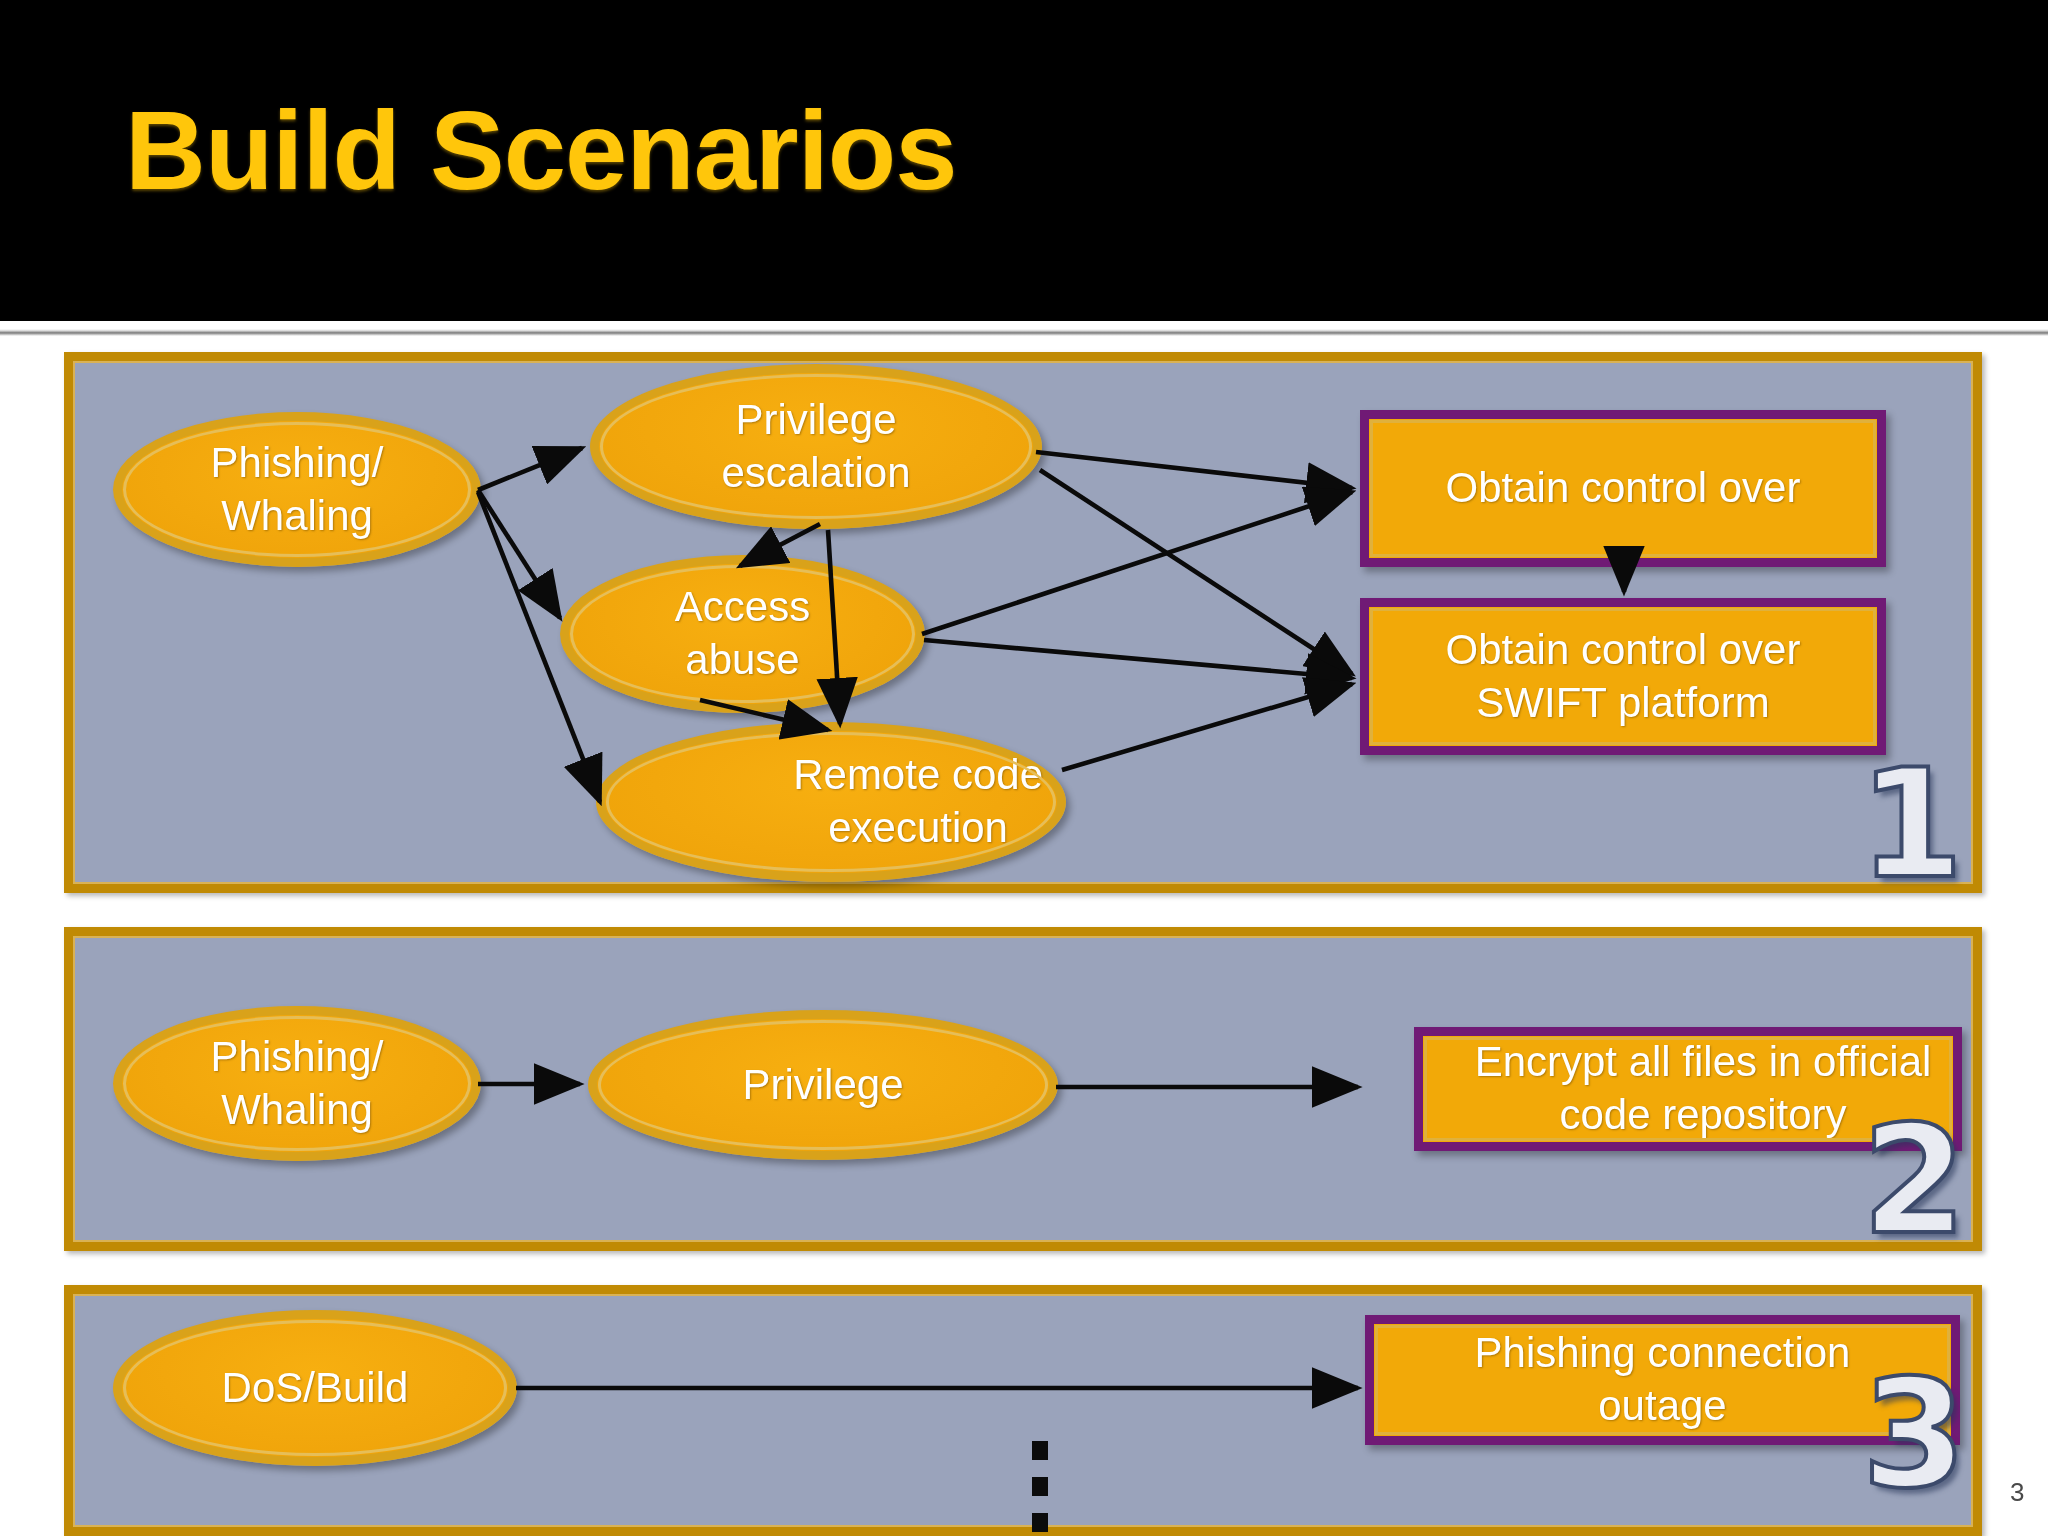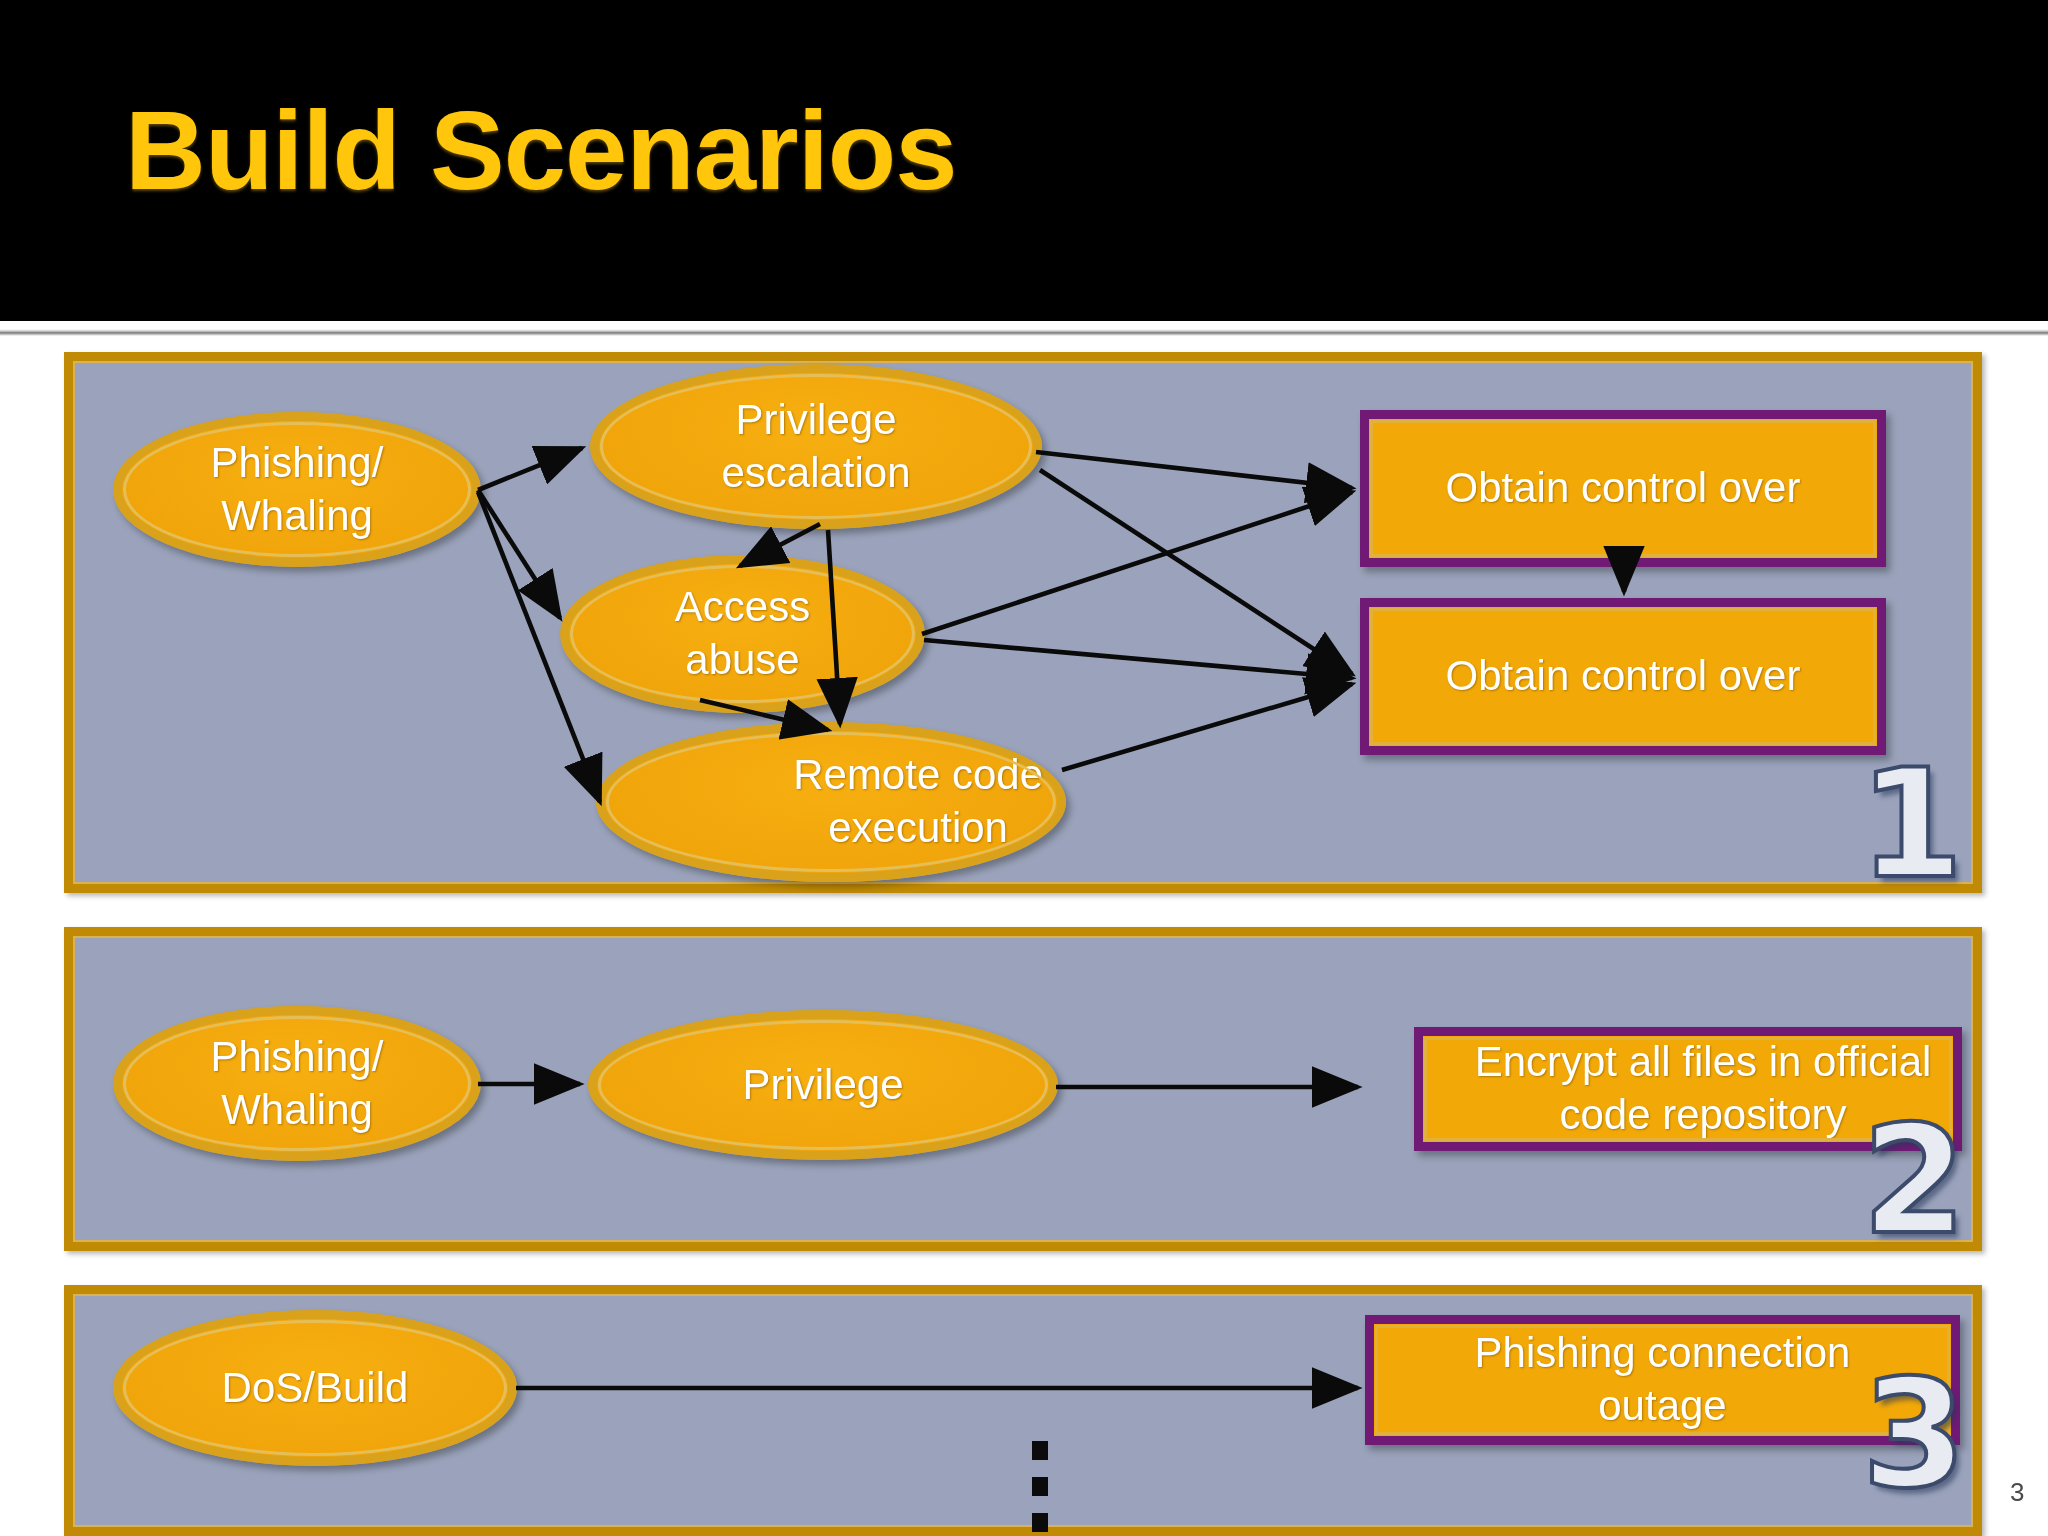--- a/index.html
+++ b/index.html
@@ -186,21 +186,21 @@
 <div class="node ellipse" id="n-access">
   <span><span>Access</span><br><span>abuse</span></span>
 </div>
 <div class="node ellipse" id="n-rce">
   <span><span>Remote code</span><br><span>execution</span></span>
 </div>
 <div class="node rect" id="n-windows">
   <span><span>Obtain control over</span><br></span>
 </div>
 <div class="node rect" id="n-swift">
-  <span><span>Obtain control over</span><br></span>
+  <span><span>Obtain control over</span><br><span>SWIFT platform</span></span>
 </div>
 
 <div class="node ellipse" id="n-phishing-2">
   <span><span>Phishing/</span><br><span>Whaling</span></span>
 </div>
 <div class="node ellipse" id="n-ransomware">
   <span>Privilege</span>
 </div>
 <div class="node rect" id="n-encrypt">
   <span><span>Encrypt all files in official</span><br><span>code repository</span></span>

